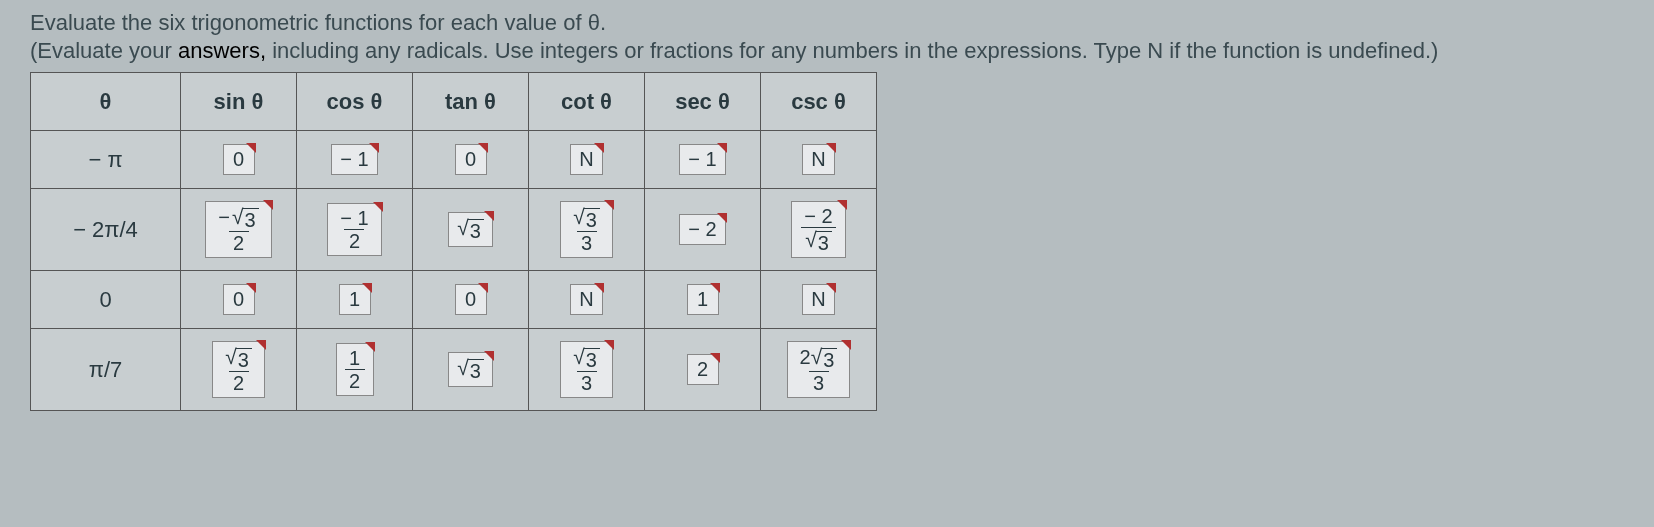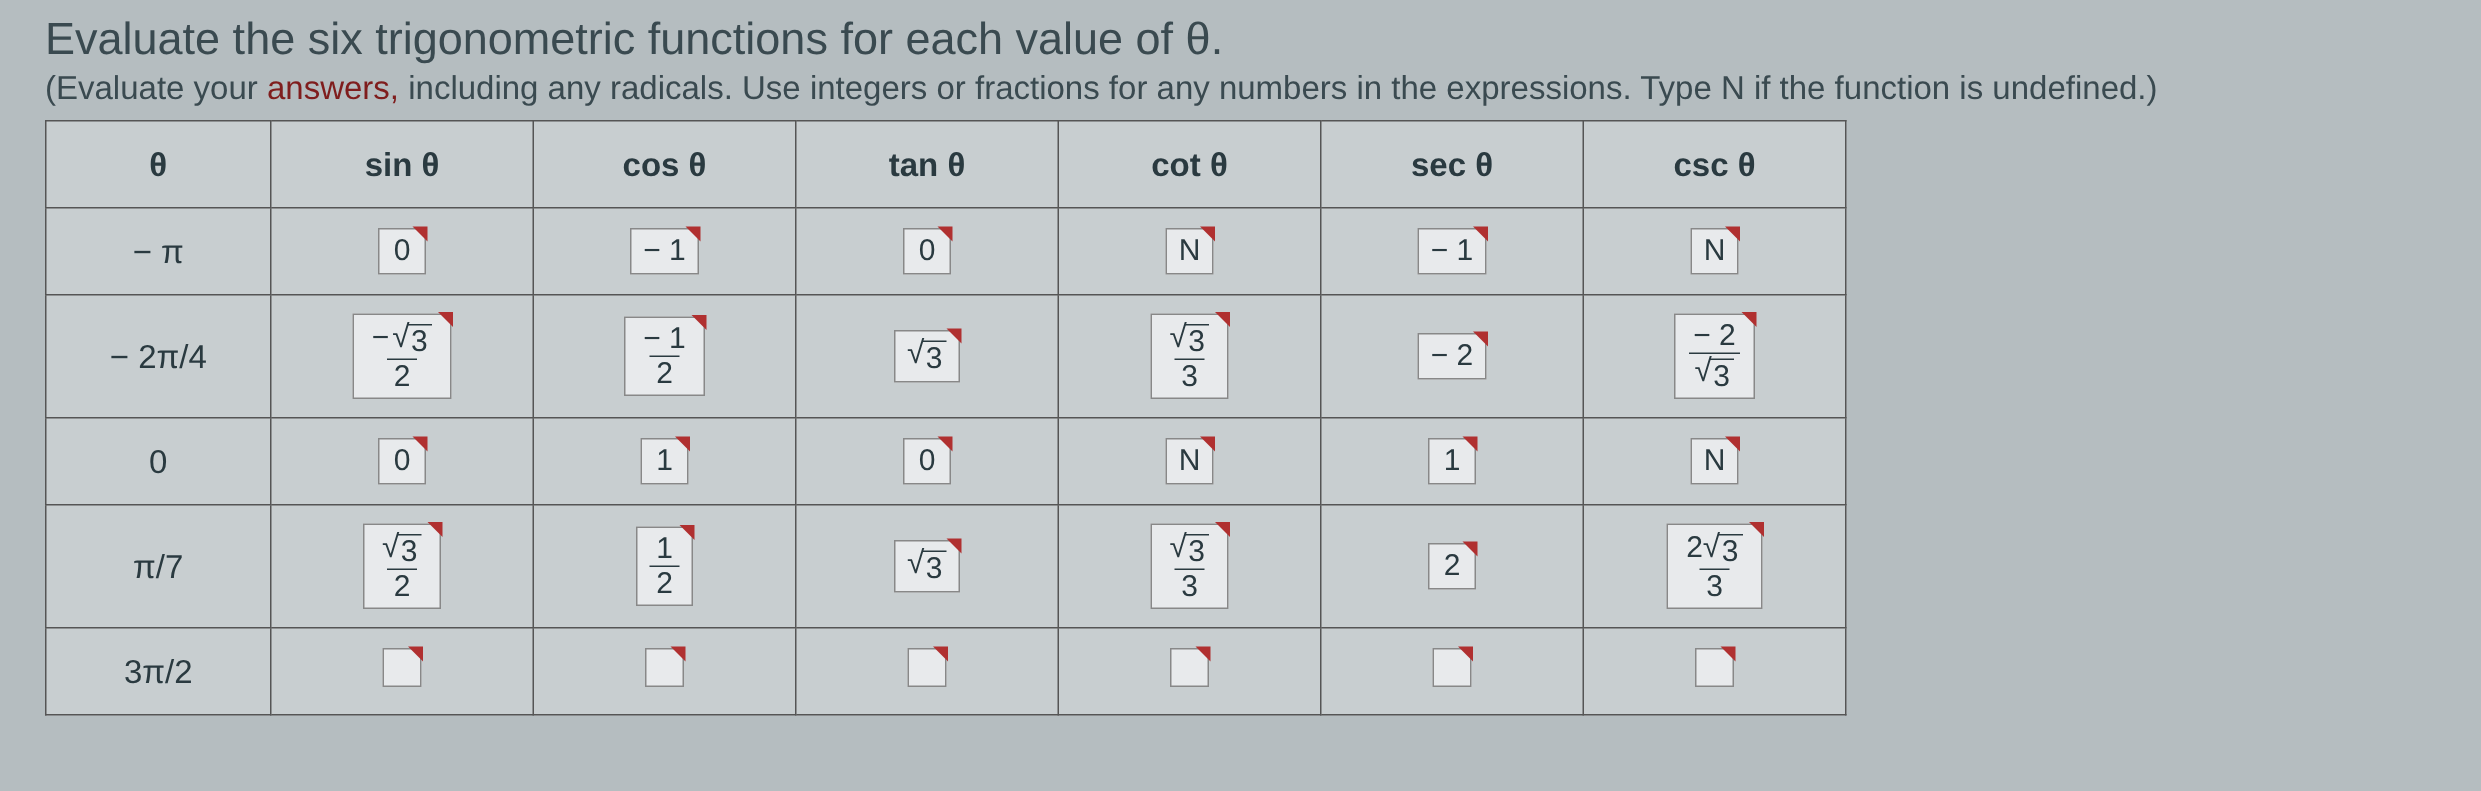--- a/index.html
+++ b/index.html
@@ -3,39 +3,39 @@
 <meta charset="utf-8">
 <style>
   * { box-sizing: border-box; margin: 0; padding: 0; }
   body {
     font-family: Arial, Helvetica, sans-serif;
     background: #b5bdc0;
     padding: 10px 20px 40px 30px;
     color: #2a3a40;
     width: 1654px;
   }
-  .prompt-line1 { font-size: 30px; color: #3a4a50; margin-bottom: 2px; }
+  .prompt-line1 { font-size: 22px; color: #3a4a50; margin-bottom: 2px; }
   .prompt-line2 { font-size: 22px; color: #3a4a50; margin-bottom: 8px; }
-  .faded { color: #7f1d1d; }
+  .faded { color: #000000; }
   table {
     border-collapse: collapse;
     background: #c8ced0;
   }
   th, td {
     border: 1px solid #555;
     text-align: center;
     vertical-align: middle;
     font-weight: normal;
     font-size: 22px;
     height: 58px;
     padding: 6px 10px;
     position: relative;
   }
   th:nth-child(1), td:nth-child(1) { width: 150px; }
-  th:nth-child(n+2), td:nth-child(n+2) { width: 175px; }
+  th:nth-child(n+2), td:nth-child(n+2) { width: 116px; }
   tr.frac-row td { height: 82px; }
   .answerbox {
     display: inline-flex;
     align-items: center;
     justify-content: center;
     background: #e8eaec;
     border: 1px solid #888;
     min-width: 32px;
     min-height: 30px;
     padding: 3px 8px;
@@ -249,35 +249,14 @@
             <span class="mark"></span>
             <span class="frac">
               <span class="num"><span>2</span><span class="sqrt">
                   <span class="radical">√</span>
                   <span class="bar">3</span>
                 </span></span>
               <span class="den"><span>3</span></span>
             </span>
           </span></td>
       </tr>
-      <tr>
-        <td>3π/2</td>
-        <td><span class="answerbox empty">
-            <span class="mark"></span>
-          </span></td>
-        <td><span class="answerbox empty">
-            <span class="mark"></span>
-          </span></td>
-        <td><span class="answerbox empty">
-            <span class="mark"></span>
-          </span></td>
-        <td><span class="answerbox empty">
-            <span class="mark"></span>
-          </span></td>
-        <td><span class="answerbox empty">
-            <span class="mark"></span>
-          </span></td>
-        <td><span class="answerbox empty">
-            <span class="mark"></span>
-          </span></td>
-      </tr>
     </tbody>
 </table>
 
 </body></html>

